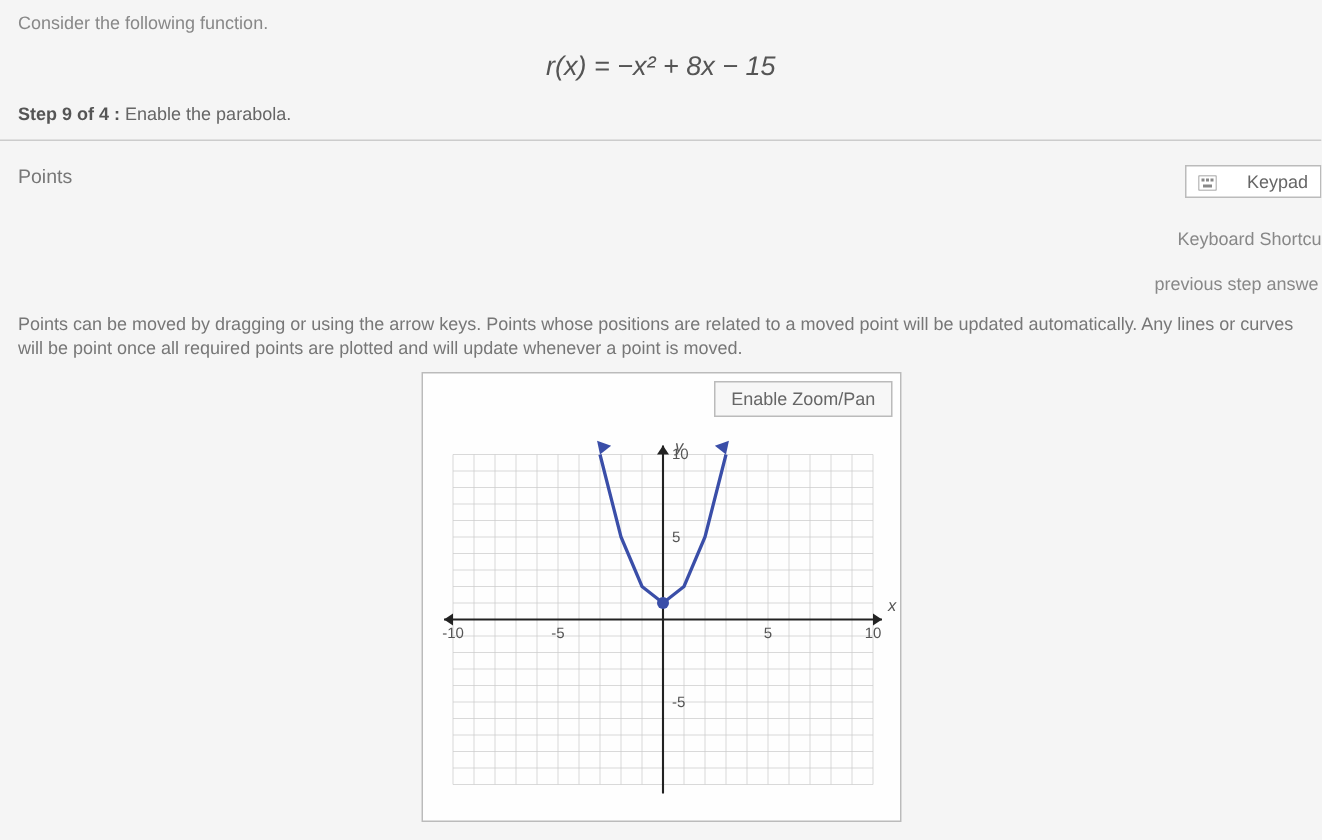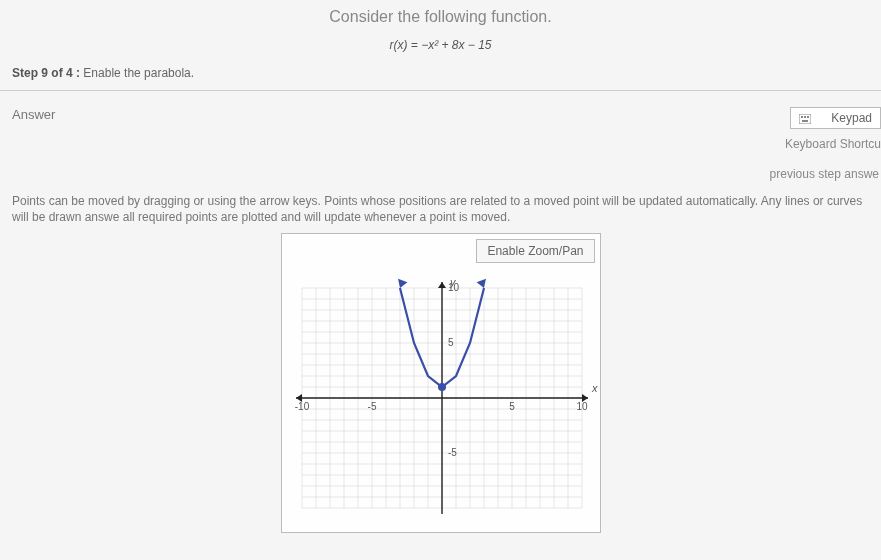--- a/index.html
+++ b/index.html
@@ -9,27 +9,26 @@
   color: #666;
   width: 881px;
   height: 560px;
   overflow: hidden;
   position: relative;
 }
 .header-area {
   padding: 8px 12px 4px;
 }
 .prompt {
-  font-size: 16px;
-  color: #888;
-  text-align: center;
+  font-size: 12px;
+  color: #888;
 }
 .formula {
   text-align: center;
-  font-size: 12px;
+  font-size: 18px;
   color: #555;
   font-style: italic;
   margin: 8px 0 14px;
 }
 .step {
   font-size: 12px;
   color: #666;
   padding: 0 12px 10px;
 }
 .step b { font-weight: bold; color:#555; }
@@ -60,21 +59,21 @@
   display: inline-flex;
   align-items: center;
   gap: 20px;
   cursor: pointer;
 }
 .kb-icon {
   width: 12px; height: 10px;
   display: inline-block;
 }
 .shortcuts {
-  margin-top: 8px;
+  margin-top: 20px;
   color: #888;
 }
 .prev-link {
   color: #888;
   margin-top: 16px;
   margin-right: 2px;
   margin-left: 43px;
 }
 .instructions {
   padding: 4px 12px 8px;
@@ -113,40 +112,40 @@
 </div>
 <div class="formula">r(x) = −x² + 8x − 15</div>
 <div class="step">
   <b>Step 9 of 4 :</b>
   <span>Enable the parabola.</span>
 </div>
 
 <div class="divider"></div>
 
 <div class="answer-row">
-  <div class="answer-label">Answer</div>
+  <div class="answer-label">Points</div>
   <div class="right-stack">
     <button class="keypad-btn">
       <span class="kb-icon">
         <svg viewBox="0 0 12 10" width="12" height="10">
             <rect x="0" y="0" width="12" height="10" fill="none" stroke="#888" stroke-width="1"></rect>
             <rect x="2" y="2" width="2" height="2" fill="#888"></rect>
             <rect x="5" y="2" width="2" height="2" fill="#888"></rect>
             <rect x="8" y="2" width="2" height="2" fill="#888"></rect>
             <rect x="3" y="6" width="6" height="2" fill="#888"></rect>
           </svg>
       </span>
       <span>Keypad</span>
     </button>
     <div class="shortcuts">Keyboard Shortcu</div>
     <div class="prev-link">previous step answe</div>
   </div>
 </div>
 
-<div class="instructions">Points can be moved by dragging or using the arrow keys. Points whose positions are related to a moved point will be updated automatically. Any lines or curves will be drawn answe all required points are plotted and will update whenever a point is moved.</div>
+<div class="instructions">Points can be moved by dragging or using the arrow keys. Points whose positions are related to a moved point will be updated automatically. Any lines or curves will be point once all required points are plotted and will update whenever a point is moved.</div>
 
 <div class="chart-wrap">
   <button class="enable-btn">Enable Zoom/Pan</button>
   <svg class="grid-svg" width="320" height="260" viewBox="0 0 320 260" id="graph-svg">
       <line x1="20" y1="240" x2="20" y2="20" stroke="#ccc" stroke-width="0.5"></line>
       <line x1="34" y1="240" x2="34" y2="20" stroke="#ccc" stroke-width="0.5"></line>
       <line x1="48" y1="240" x2="48" y2="20" stroke="#ccc" stroke-width="0.5"></line>
       <line x1="62" y1="240" x2="62" y2="20" stroke="#ccc" stroke-width="0.5"></line>
       <line x1="76" y1="240" x2="76" y2="20" stroke="#ccc" stroke-width="0.5"></line>
       <line x1="90" y1="240" x2="90" y2="20" stroke="#ccc" stroke-width="0.5"></line>

